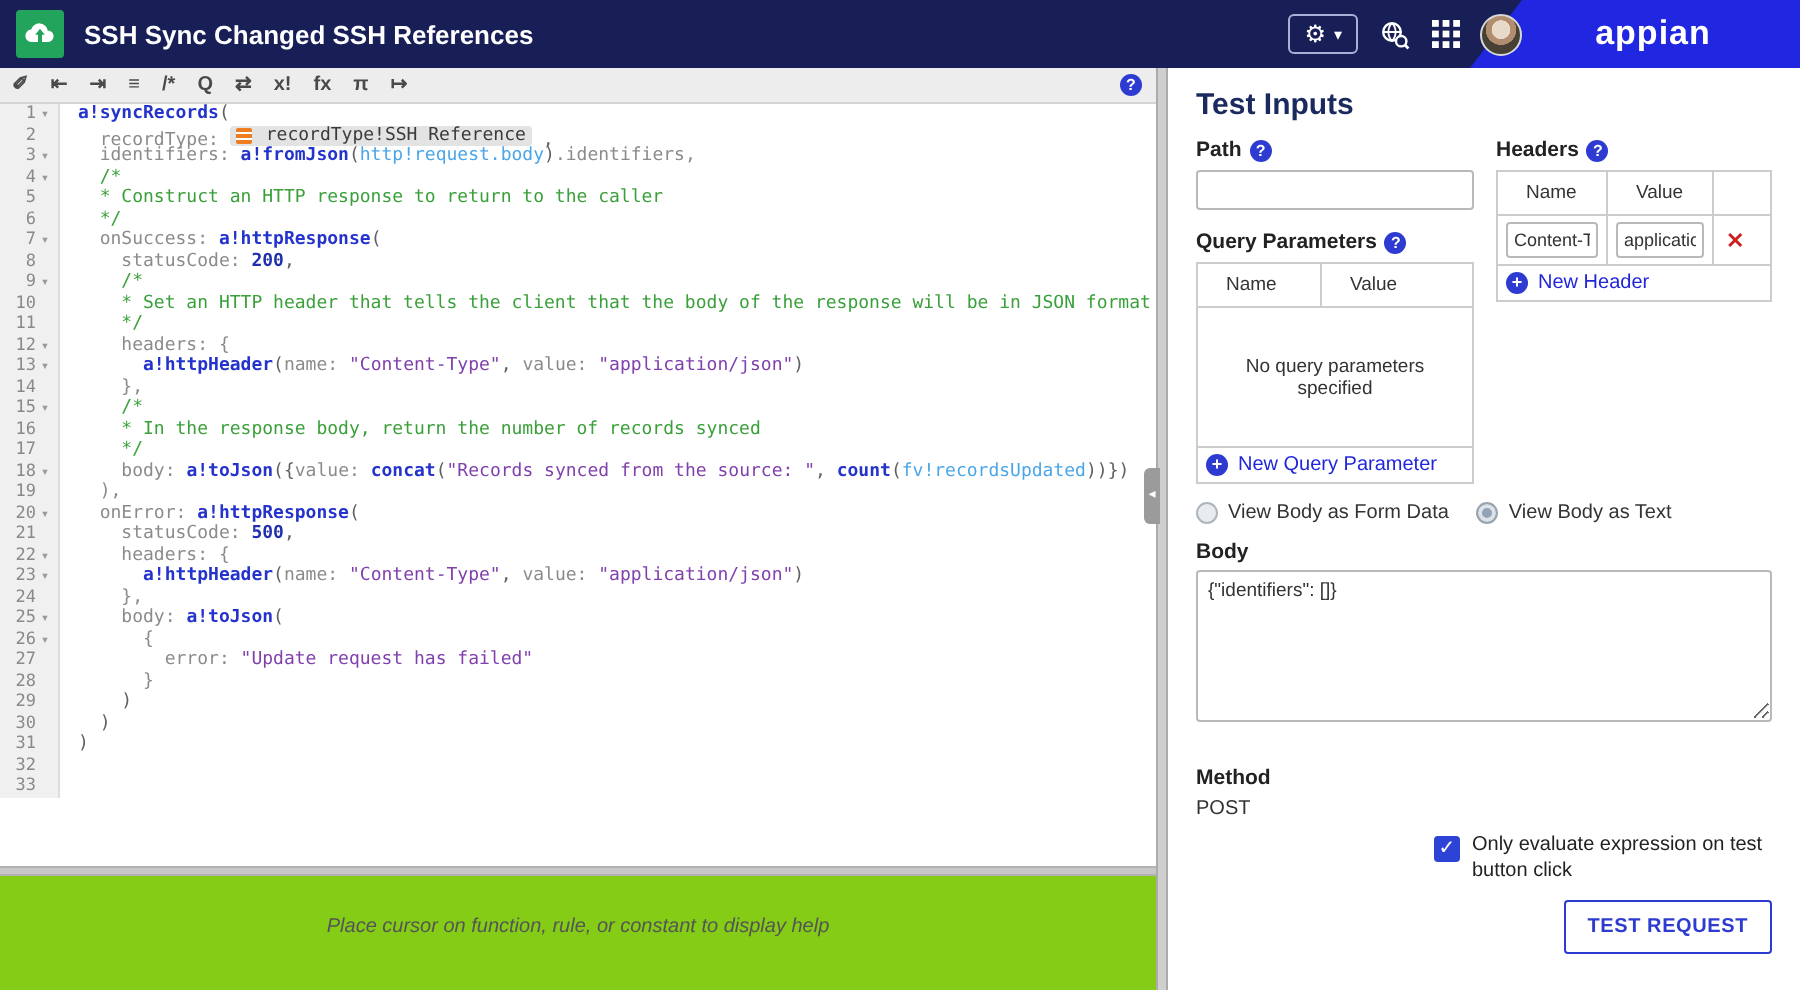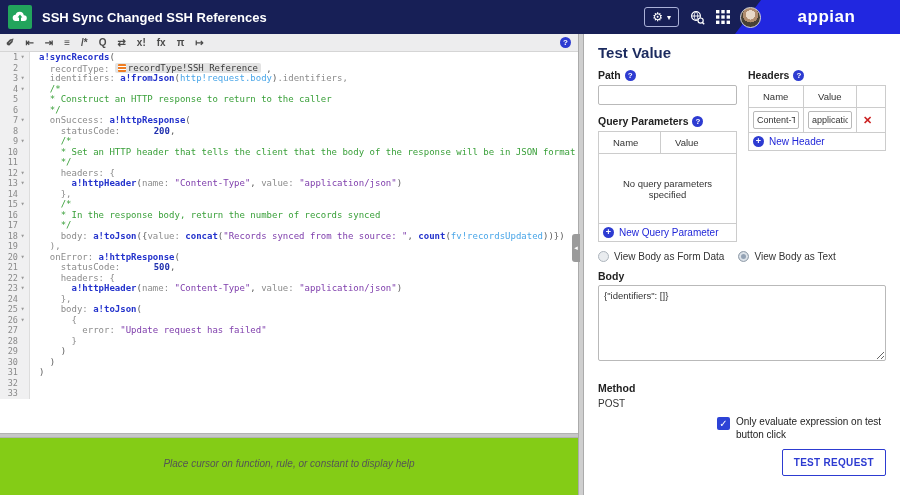--- a/index.html
+++ b/index.html
@@ -47,22 +47,22 @@
         justify-content:flex-end; align-items:center; }
   .ln .num { display:inline-block; width:17px; text-align:right; }
   .ln .fold { display:inline-block; width:9px; color:#999; font-size:7px; text-align:center; cursor:pointer; }
   .cl { white-space:pre; padding-left:9px; }
   .fn { color:#2433cc; font-weight:bold; }
   .p  { color:#8b8b8b; }
   .x  { color:#606060; }
   .c  { color:#3aa03a; }
   .s  { color:#8040ad; }
   .v  { color:#4aa6e8; }
-  .n  { color:#1f2fae; font-weight:bold;margin-left:28px; }
-  .pill { display:inline-flex; align-items:center; gap:2px; background:#e3e3e3; border-radius:2px;
+  .n  { color:#1f2fae; font-weight:bold; }
+  .pill { display:inline-flex; align-items:center; gap:7px; background:#e3e3e3; border-radius:2px;
           padding:0 3px; color:#3a3a3a; }
   .pill .rt-ico { width:8px; height:8px; border-radius:1px; background:
           repeating-linear-gradient(#ef7d22 0 2px, #ffffff 2px 3px, #ef7d22 3px 5px, #ffffff 5px 6px, #ef7d22 6px 8px); }
 
   
   .hsplit { position:absolute; left:0; top:433px; width:578px; height:5px; background:#c7c7c7;
             border-top:1px solid #b2b2b2; border-bottom:1px solid #b2b2b2; cursor:row-resize; }
   .vsplit { position:absolute; left:578px; top:34px; width:6px; height:461px; background:#cfcfcf;
             border-left:1px solid #ababab; border-right:1px solid #ababab; cursor:col-resize; }
   .collapse-tab { position:absolute; left:-7px; top:200px; width:8px; height:28px; background:#9b9b9b;
@@ -421,21 +421,21 @@
   <div class="hsplit"></div>
   <div class="vsplit">
     <div class="collapse-tab">◂</div>
   </div>
 
   <div class="helpstrip">
     <span>Place cursor on function, rule, or constant to display help</span>
   </div>
 
   <div class="panel">
-    <h2>Test Value</h2>
+    <h2>Test Inputs</h2>
 
     <div class="cols">
       <div class="col">
         <div class="lblrow">
           <span class="lbl">Path</span>
           <span class="qico">?</span>
         </div>
         <input class="txt" value="" style="">
 
         <div class="lblrow" style="margin-top:10px;">

